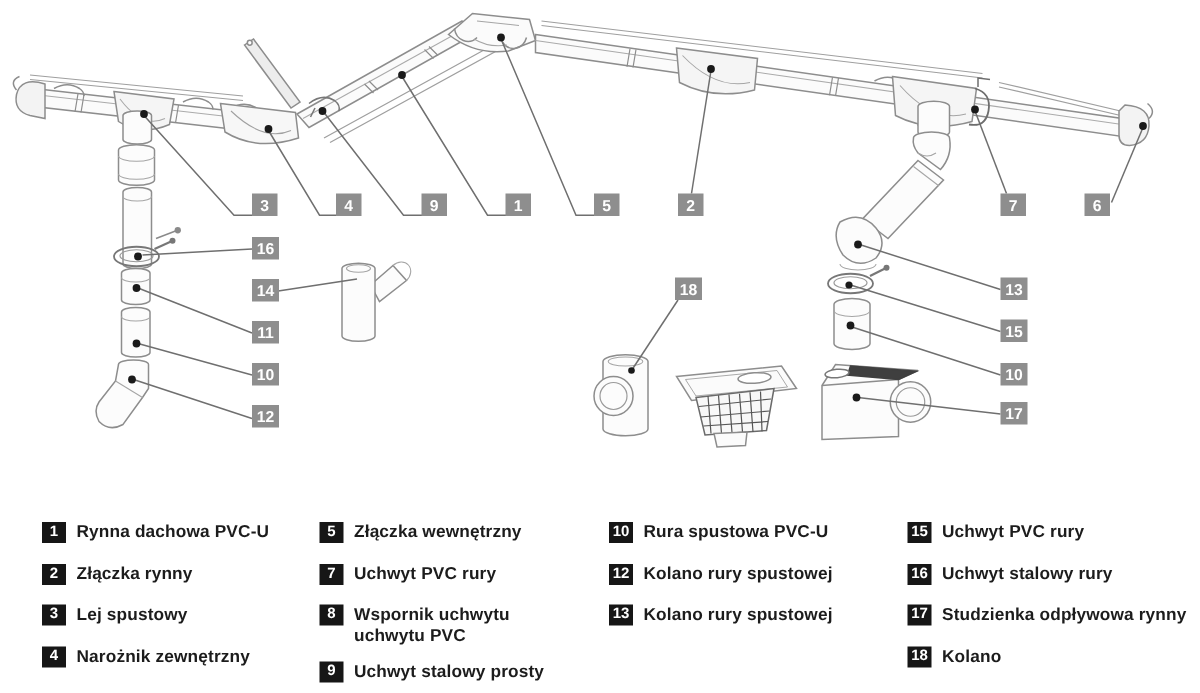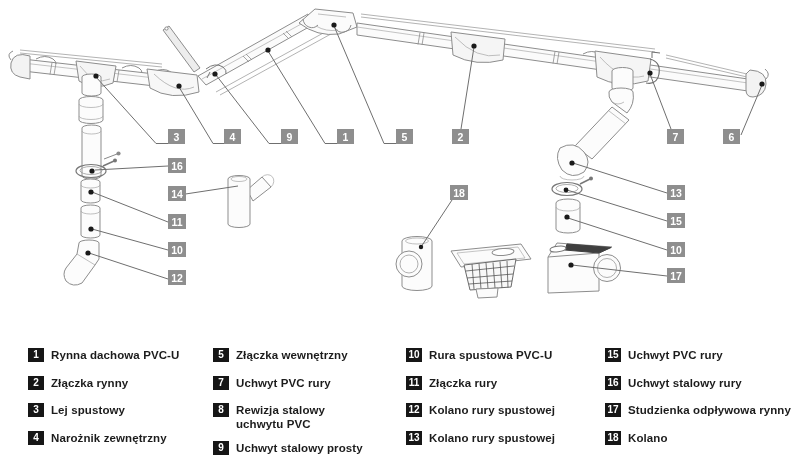--- a/index.html
+++ b/index.html
@@ -306,26 +306,25 @@
   <div class="legend">
     <div class="legend-col c1">
       <div class="legend-item"><span class="badge">1</span><span class="lbl">Rynna dachowa PVC-U</span></div>
       <div class="legend-item"><span class="badge">2</span><span class="lbl">Złączka rynny</span></div>
       <div class="legend-item"><span class="badge">3</span><span class="lbl">Lej spustowy</span></div>
       <div class="legend-item"><span class="badge">4</span><span class="lbl">Narożnik zewnętrzny</span></div>
     </div>
     <div class="legend-col c2">
       <div class="legend-item"><span class="badge">5</span><span class="lbl">Złączka wewnętrzny</span></div>
       <div class="legend-item"><span class="badge">7</span><span class="lbl">Uchwyt PVC rury</span></div>
-      <div class="legend-item"><span class="badge">8</span><span class="lbl"><span>Rewizja stalowy</span><span class="line2">uchwytu PVC</span></span></div>
+      <div class="legend-item"><span class="badge">8</span><span class="lbl"><span>Wspornik uchwytu</span><span class="line2">uchwytu PVC</span></span></div>
       <div class="legend-item"><span class="badge">9</span><span class="lbl">Uchwyt stalowy prosty</span></div>
     </div>
     <div class="legend-col c3">
       <div class="legend-item"><span class="badge">10</span><span class="lbl">Rura spustowa PVC-U</span></div>
-      <div class="legend-item"><span class="badge">11</span><span class="lbl">Złączka rury</span></div>
       <div class="legend-item"><span class="badge">12</span><span class="lbl">Kolano rury spustowej</span></div>
       <div class="legend-item"><span class="badge">13</span><span class="lbl">Kolano rury spustowej</span></div>
     </div>
     <div class="legend-col c4">
       <div class="legend-item"><span class="badge">15</span><span class="lbl">Uchwyt PVC rury</span></div>
       <div class="legend-item"><span class="badge">16</span><span class="lbl">Uchwyt stalowy rury</span></div>
       <div class="legend-item"><span class="badge">17</span><span class="lbl"><span>Studzienka odpływowa </span><span class="und">rynny</span></span></div>
       <div class="legend-item"><span class="badge">18</span><span class="lbl">Kolano</span></div>
     </div>
   </div>

